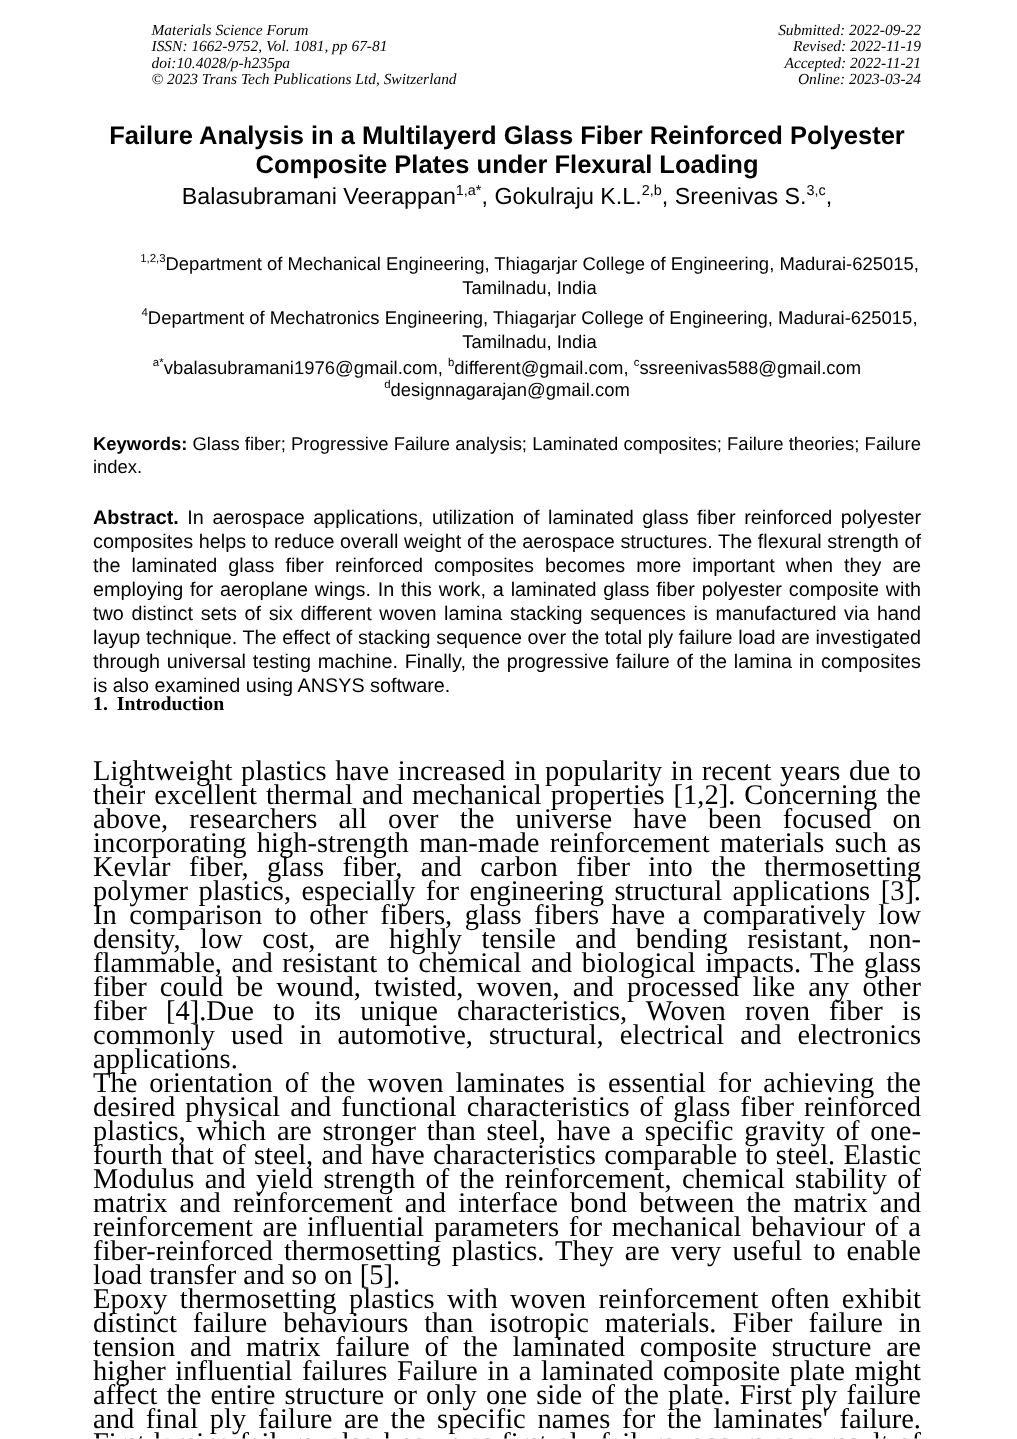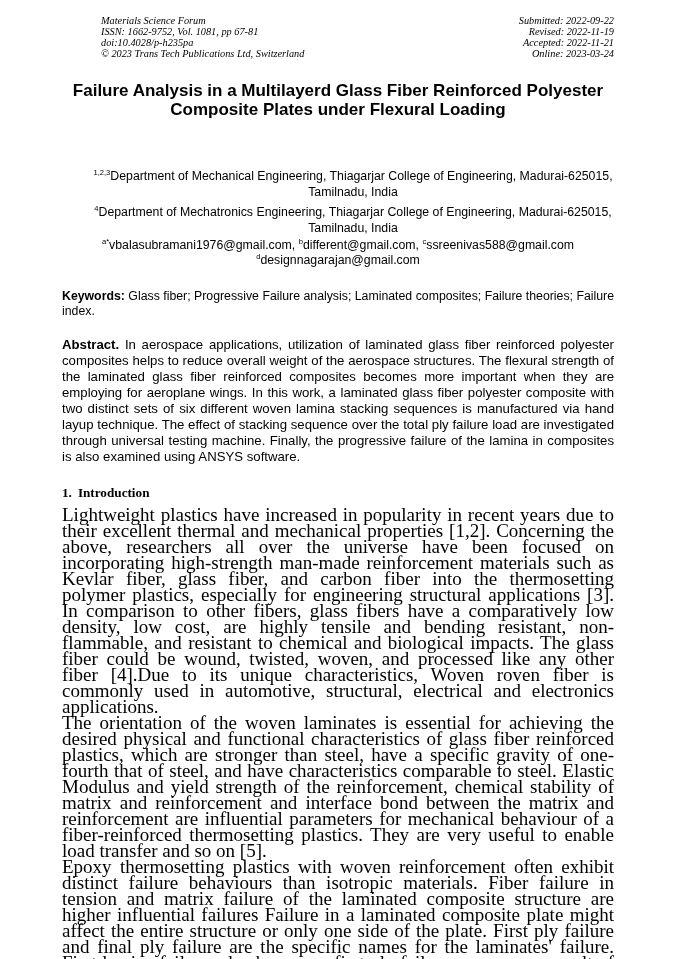--- a/index.html
+++ b/index.html
@@ -19,21 +19,21 @@
     .affil1 { top: 168px; }
     .affil2 { top: 204px; }
     .emails { position: absolute; top: 238px; left: 0; width: 552px; text-align: center; font-family: "Liberation Sans", sans-serif; font-size: 12.3px; line-height: 15px; }
 
     .keywords { position: absolute; top: 289px; left: 0; width: 552px; text-align: justify; font-family: "Liberation Sans", sans-serif; font-size: 12.3px; line-height: 15px; }
     .keywords b { font-weight: bold; }
 
     .abstract { position: absolute; top: 337px; left: 0; width: 552px; text-align: justify; font-family: Liberation Sans, sans-serif; font-size: 13.2px; line-height: 16px; }
     .abstract b { font-weight: bold; }
 
-    .section-heading { position: absolute; top: 485px; left: 0; font-family: "Liberation Serif", serif; font-weight: bold; font-size: 13.2px; line-height: 16px; }
+    .section-heading { position: absolute; top: 461px; left: 0; font-family: "Liberation Serif", serif; font-weight: bold; font-size: 13.2px; line-height: 16px; }
     .section-heading .num { margin-right: 6px; }
 
     .body-text { position: absolute; top: 507px; left: 0; width: 552px; font-family: "Liberation Serif", serif; font-size: 19px; line-height: 16px; text-align: justify; }
     .body-text p { margin: 0; }
   </style>
 </head>
 <body>
 
 <div class="page">
 
@@ -51,20 +51,23 @@
       <div>Online: 2023-03-24</div>
     </div>
   </div>
 
   <div class="title">
     <div>Failure Analysis in a Multilayerd Glass Fiber Reinforced Polyester</div>
     <div>Composite Plates under Flexural Loading</div>
   </div>
 
   <div class="authors">
+    <div>
+      <span>Balasubramani Veerappan</span><sup>1,a*</sup><span>, </span><span>Gokulraju K.L.</span><sup>2,b</sup><span>, </span><span>Sreenivas S.</span><sup>3,c</sup><span>,</span>
+    </div>
   </div>
 
   <div class="affil affil1">
     <div><sup>1,2,3</sup><span>Department of Mechanical Engineering, Thiagarjar College of Engineering, Madurai-625015,</span></div>
     <div>Tamilnadu, India</div>
   </div>
 
   <div class="affil affil2">
     <div><sup>4</sup><span>Department of Mechatronics Engineering, Thiagarjar College of Engineering, Madurai-625015,</span></div>
     <div>Tamilnadu, India</div>

